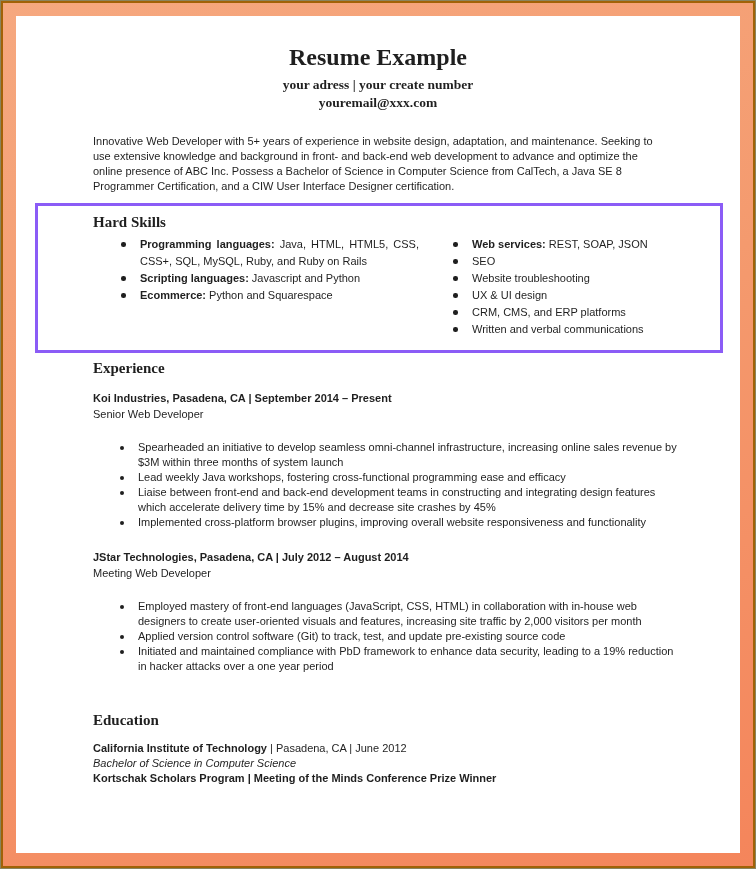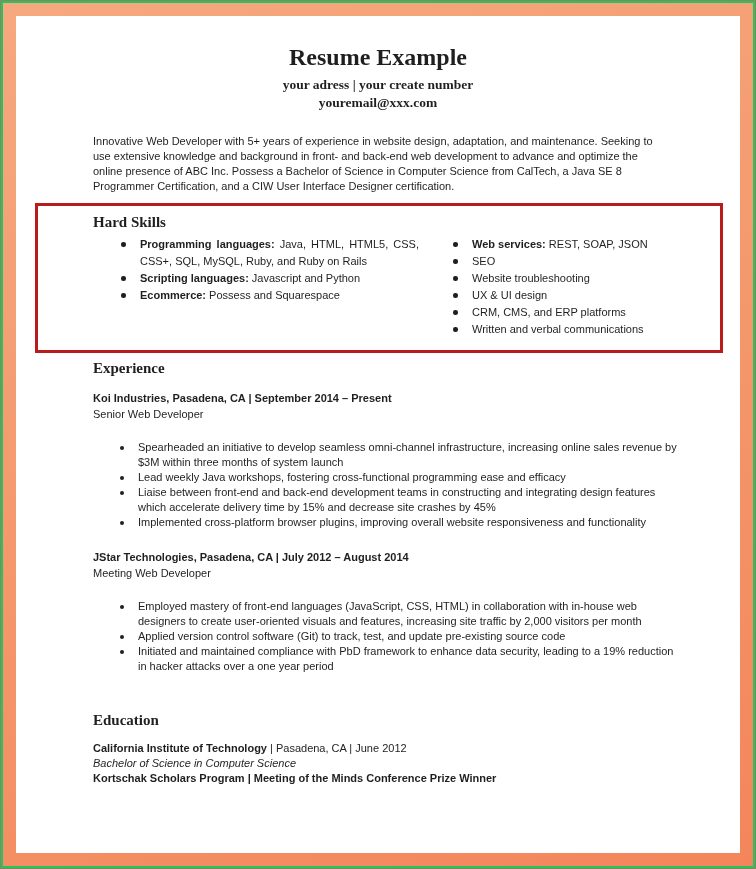--- a/index.html
+++ b/index.html
@@ -7,21 +7,21 @@
     width: 756px; height: 869px;
     background: #ffffff;
     font-family: "Liberation Sans", sans-serif;
     color: #1f1f1f;
     position: relative;
     overflow: hidden;
   }
   .outer {
     position: absolute; inset: 0;
     border: 1px solid #8b845e;
-    background: #22c55e;
+    background: #a16207;
     padding: 2px;
     box-sizing: border-box;
   }
   .frame {
     width: 100%; height: 100%;
     background: linear-gradient(160deg, #f6a87f 0%, #f49a6e 45%, #f4855b 100%);
     padding: 13px;
     box-sizing: border-box;
   }
   .sheet {
@@ -51,21 +51,21 @@
   }
   .contact div { margin: 0; }
   
   .summary {
     margin: 22px 76px 0 77px;
     text-align: left;
   }
   
   .skills-box {
     margin: 9px 17px 0 19px;
-    border: 3px solid #b91c1c;
+    border: 3px solid #8b5cf6;
     padding: 7px 16px 12px 55px;
     box-sizing: border-box;
   }
   .section-heading {
     font-family: "Liberation Serif", serif;
     font-weight: bold;
     font-size: 15px;
     line-height: 18px;
     margin: 0;
   }
@@ -122,21 +122,21 @@
 
       <p class="summary">Innovative Web Developer with 5+ years of experience in website design, adaptation, and maintenance. Seeking to use extensive knowledge and background in front- and back-end web development to advance and optimize the online presence of ABC Inc. Possess a Bachelor of Science in Computer Science from CalTech, a Java SE 8 Programmer Certification, and a CIW User Interface Designer certification.</p>
 
       <div class="skills-box">
         <h2 class="section-heading">Hard Skills</h2>
         <div class="skills-cols">
           <div class="skills-col-left">
             <ul class="skill-list">
               <li><span class="dot"></span><span class="b">Programming languages:</span><span> Java, HTML, HTML5, CSS, CSS+, SQL, MySQL, Ruby, and Ruby on Rails</span></li>
               <li><span class="dot"></span><span class="b">Scripting languages:</span><span> Javascript and Python</span></li>
-              <li><span class="dot"></span><span class="b">Ecommerce:</span><span> Possess and Squarespace</span></li>
+              <li><span class="dot"></span><span class="b">Ecommerce:</span><span> Python and Squarespace</span></li>
             </ul>
           </div>
           <div class="skills-col-right">
             <ul class="skill-list">
               <li><span class="dot"></span><span class="b">Web services:</span><span> REST, SOAP, JSON</span></li>
               <li><span class="dot"></span><span class="b"></span><span>SEO</span></li>
               <li><span class="dot"></span><span class="b"></span><span>Website troubleshooting</span></li>
               <li><span class="dot"></span><span class="b"></span><span>UX &amp; UI design</span></li>
               <li><span class="dot"></span><span class="b"></span><span>CRM, CMS, and ERP platforms</span></li>
               <li><span class="dot"></span><span class="b"></span><span>Written and verbal communications</span></li>

